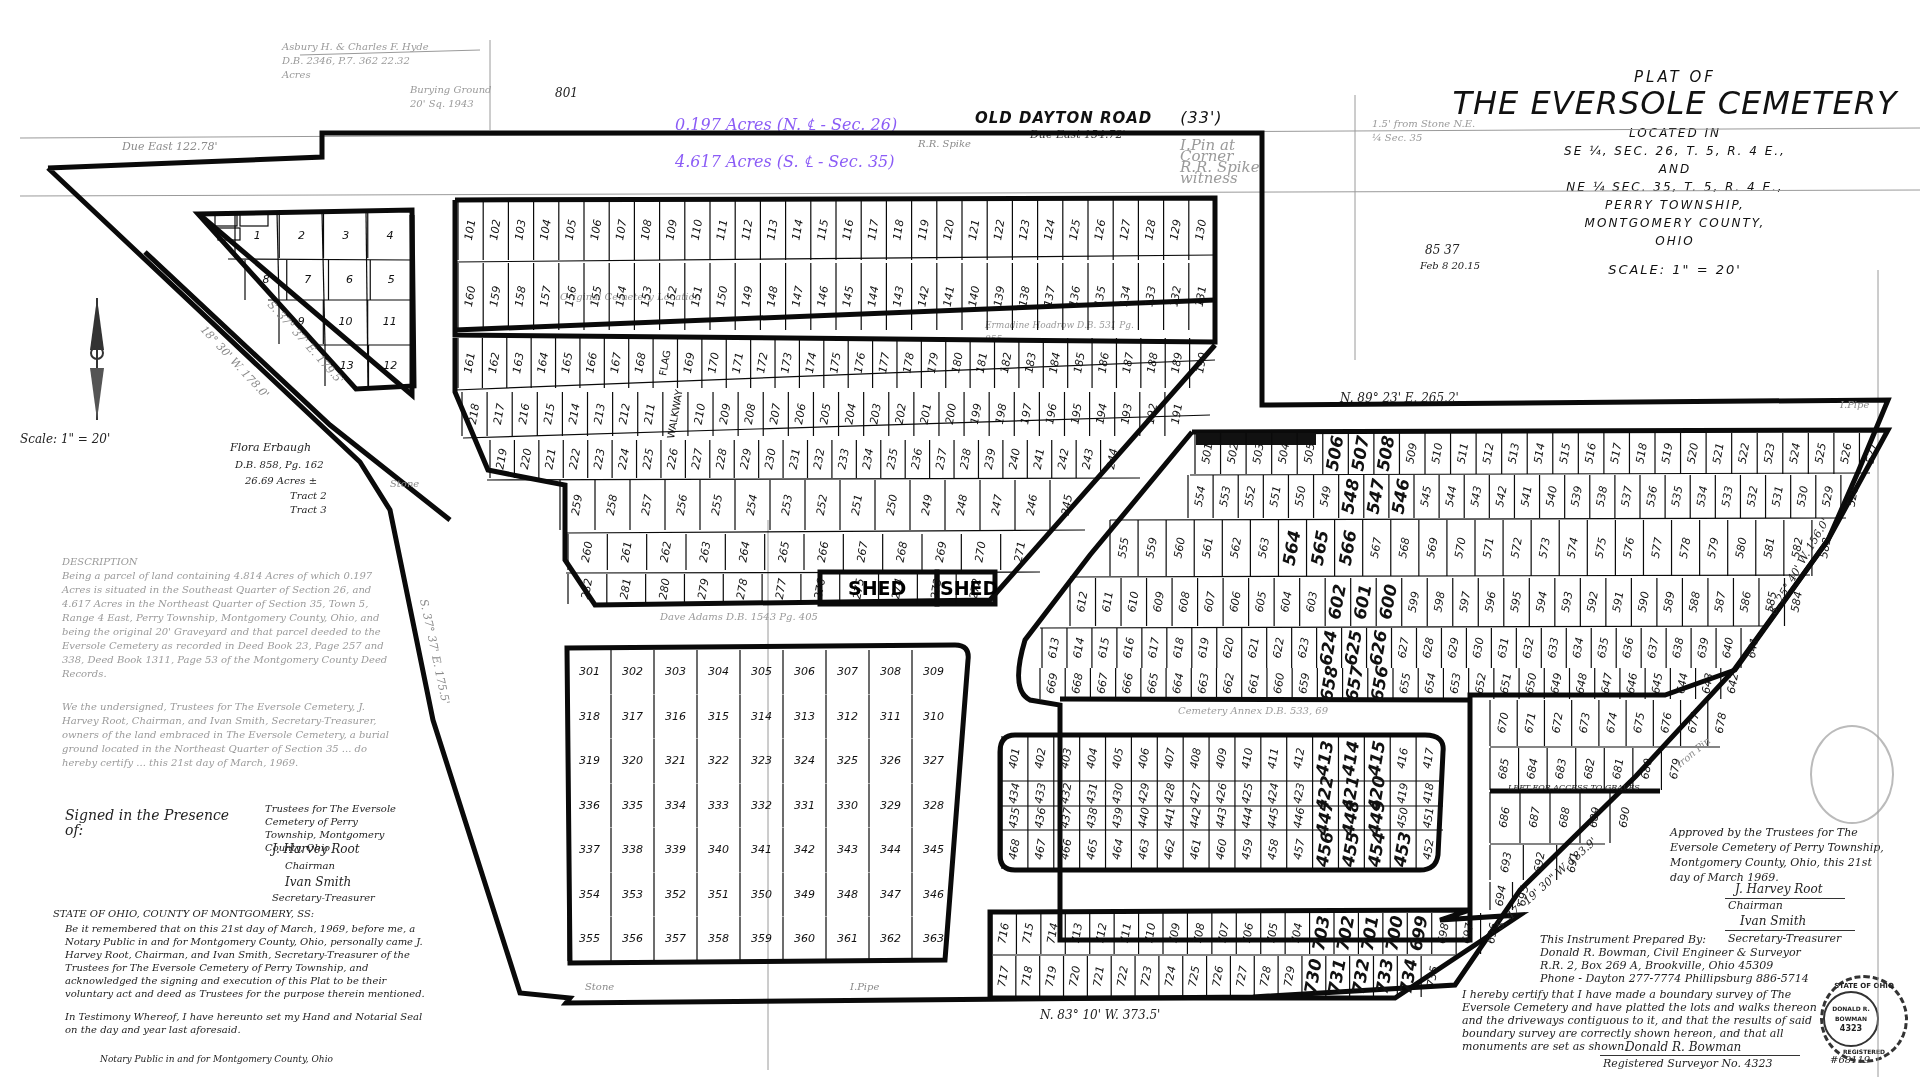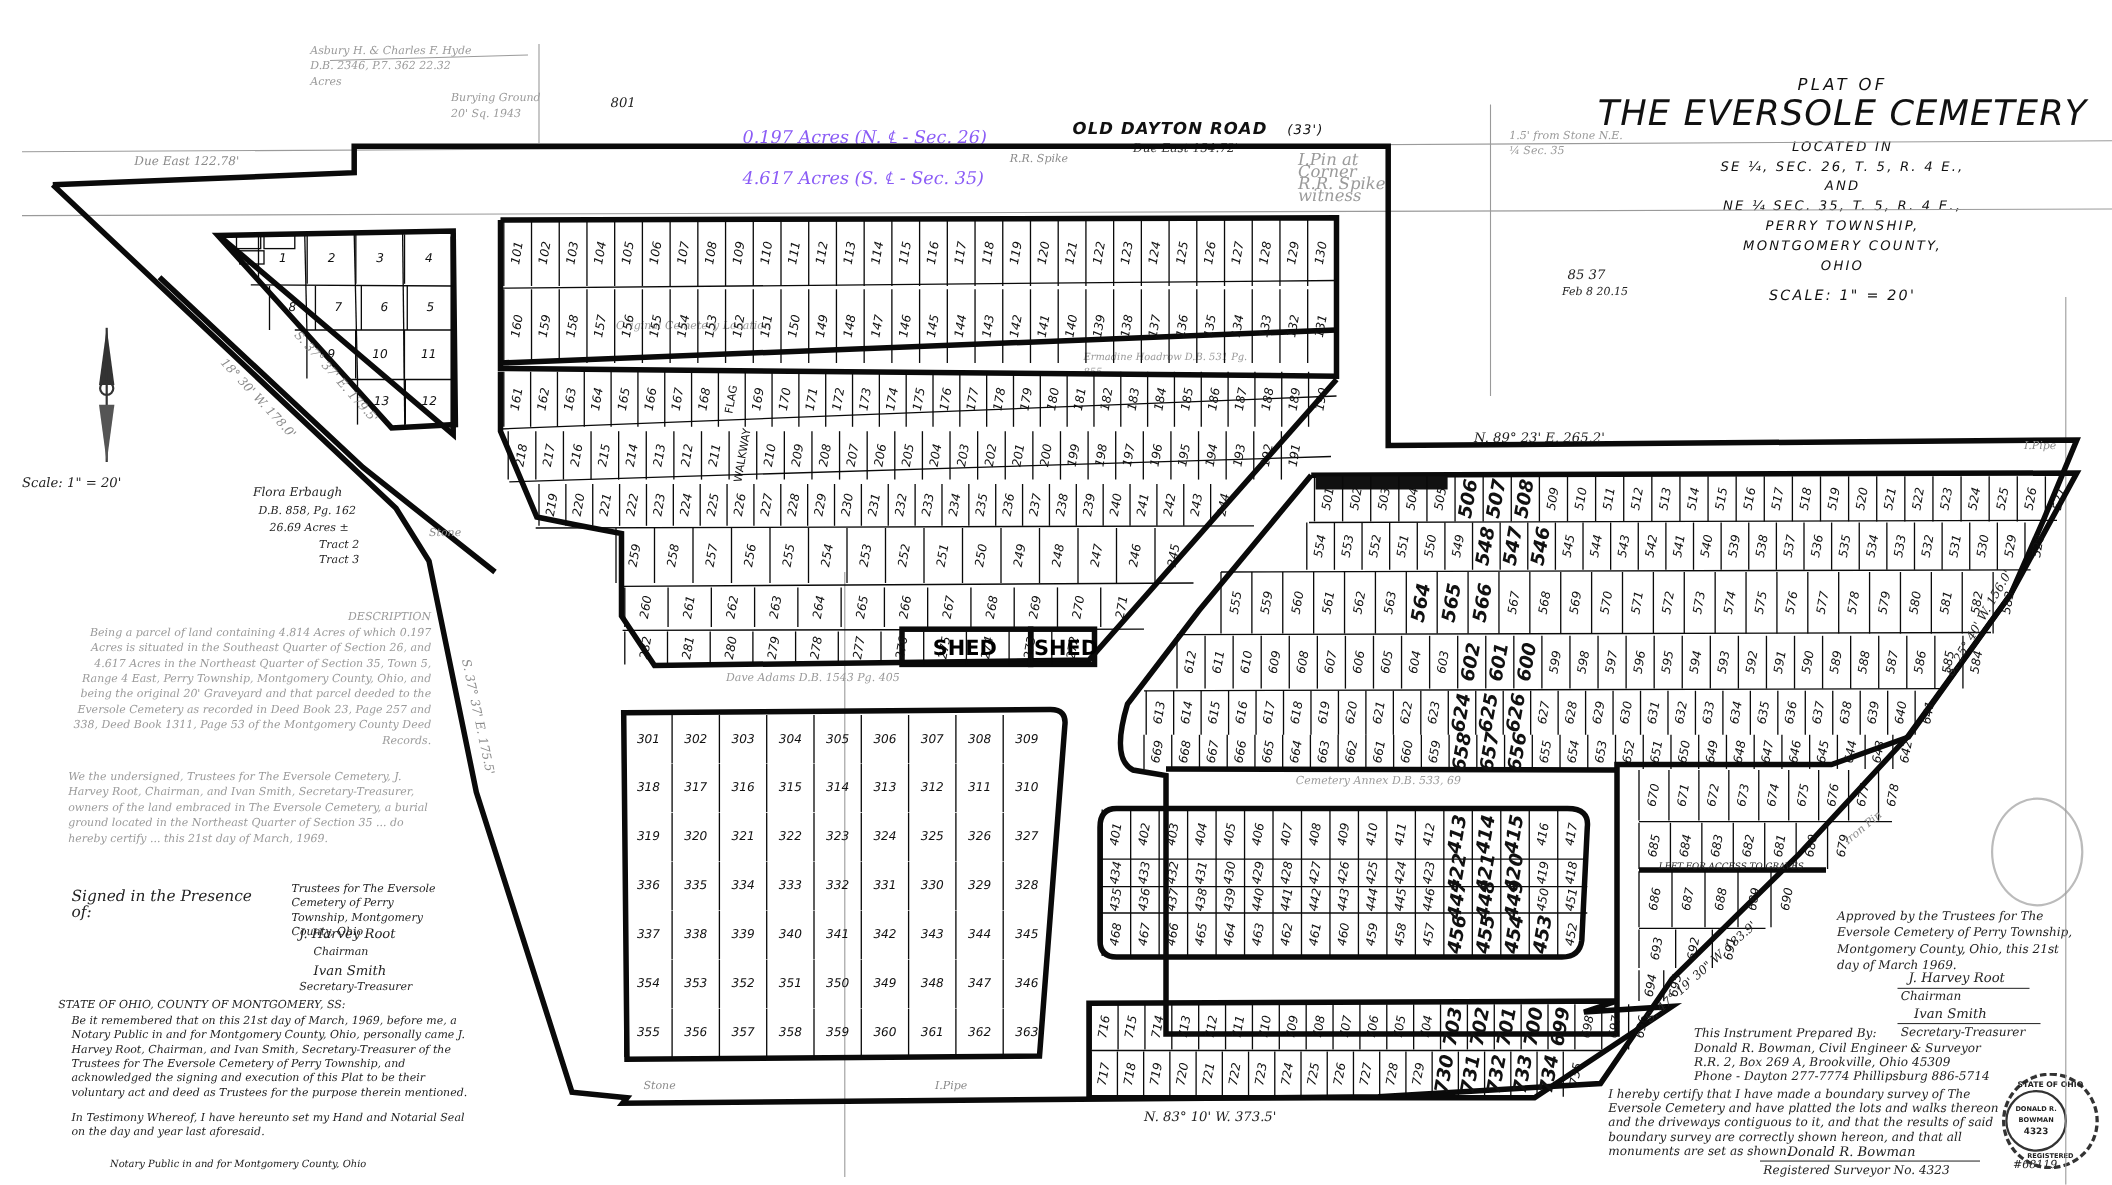--- a/index.html
+++ b/index.html
@@ -12,21 +12,21 @@
   .lot-text{font-family:"DejaVu Sans",sans-serif;font-style:italic;font-size:11px;fill:#111;}
   .lot-big{font-size:17px;font-weight:bold;}
   .hand{font-family:"DejaVu Serif",serif;font-style:italic;fill:#222;}
   .faint-text{font-family:"DejaVu Serif",serif;font-style:italic;fill:#8a8a8a;}
   .title-block{position:absolute;left:1440px;top:68px;width:470px;text-align:center;font-family:"DejaVu Sans",sans-serif;font-style:italic;color:#111;}
   .title-block .t1{font-size:15px;letter-spacing:3px;}
   .title-block .t2{font-size:32px;letter-spacing:1px;margin:-2px 0 2px;}
   .title-block .tl{font-size:12px;letter-spacing:2px;line-height:18px;}
   .title-block .scale{font-size:13px;letter-spacing:2px;margin-top:10px;line-height:20px;}
   .road{position:absolute;left:975px;top:108px;font-family:"DejaVu Sans",sans-serif;font-style:italic;font-weight:bold;font-size:15px;letter-spacing:1px;}
-  .road small{font-weight:normal;font-size:12px;margin-left:18px;}
+  .road small{font-weight:normal;font-size:16px;margin-left:28px;}
   .road-bearing{position:absolute;left:1030px;top:128px;font-family:"DejaVu Serif",serif;font-style:italic;font-size:11px;color:#333;}
   .acres{position:absolute;left:675px;font-family:"DejaVu Serif",serif;font-style:italic;font-size:16px;color:#8b5cf6;}
   .note{position:absolute;font-family:"DejaVu Serif",serif;font-style:italic;color:#222;font-size:11px;line-height:15px;}
   .faintnote{position:absolute;font-family:"DejaVu Serif",serif;font-style:italic;color:#9a9a9a;font-size:10px;line-height:14px;}
   .seal{position:absolute;left:1820px;top:975px;width:82px;height:82px;border-radius:50%;border:3px dashed #333;display:flex;justify-content:center;flex-direction:column;font-family:"DejaVu Sans",sans-serif;font-size:8px;font-weight:bold;color:#222;text-align:center;line-height:10px;}
   .seal-inner{border:2px solid #333;border-radius:50%;width:52px;height:52px;display:flex;align-items:center;justify-content:center;flex-direction:column;}
   .stamp-ring{position:absolute;left:1810px;top:725px;width:80px;height:95px;border-radius:50%;border:2px solid #bbb;}
   .shed{font-family:"DejaVu Sans",sans-serif;font-weight:bold;font-size:19px;fill:#000;}
   .sig-line{position:absolute;border-top:1px solid #333;}
 </style>
@@ -64,21 +64,21 @@
 <div class="note" style="left:245px;top:473px;font-size:10px;">26.69 Acres ±</div>
 <div class="note" style="left:290px;top:488px;font-size:10px;">Tract 2</div>
 <div class="note" style="left:290px;top:502px;font-size:10px;">Tract 3</div>
 <div class="faintnote" style="left:660px;top:610px;">Dave Adams  D.B. 1543  Pg. 405</div>
 <div class="faintnote" style="left:1178px;top:704px;">Cemetery Annex  D.B. 533, 69</div>
 <div class="faintnote" style="left:560px;top:290px;">Original Cemetery Location</div>
 <div class="faintnote" style="left:985px;top:318px;width:160px;font-size:9px;">Ermadine Hoadrow  D.B. 531  Pg. 855</div>
 
 <div class="note" style="left:20px;top:432px;font-size:12px;">Scale: 1" = 20'</div>
 
-<div class="faintnote" style="left:62px;top:555px;width:330px;text-align:right;">
+<div class="faintnote" style="left:62px;top:555px;width:330px;">
   <div>DESCRIPTION</div>
   <div>Being a parcel of land containing 4.814 Acres of which 0.197 Acres is situated in the Southeast Quarter of Section 26, and 4.617 Acres in the Northeast Quarter of Section 35, Town 5, Range 4 East, Perry Township, Montgomery County, Ohio, and being the original 20' Graveyard and that parcel deeded to the Eversole Cemetery as recorded in Deed Book 23, Page 257 and 338, Deed Book 1311, Page 53 of the Montgomery County Deed Records.</div>
 </div>
 <div class="faintnote" style="left:62px;top:700px;width:330px;">We the undersigned, Trustees for The Eversole Cemetery, J. Harvey Root, Chairman, and Ivan Smith, Secretary-Treasurer, owners of the land embraced in The Eversole Cemetery, a burial ground located in the Northeast Quarter of Section 35 ... do hereby certify ... this 21st day of March, 1969.</div>
 <div class="note" style="left:65px;top:808px;width:170px;font-size:14px;">Signed in the Presence of:</div>
 <div class="note" style="left:265px;top:802px;width:140px;font-size:10px;line-height:13px;">Trustees for The Eversole Cemetery of Perry Township, Montgomery County, Ohio</div>
 <div class="note" style="left:272px;top:842px;font-size:12px;">J. Harvey Root</div>
 <div class="note" style="left:285px;top:858px;font-size:10px;">Chairman</div>
 <div class="note" style="left:285px;top:875px;font-size:12px;">Ivan Smith</div>
 <div class="note" style="left:272px;top:890px;font-size:10px;">Secretary-Treasurer</div>

